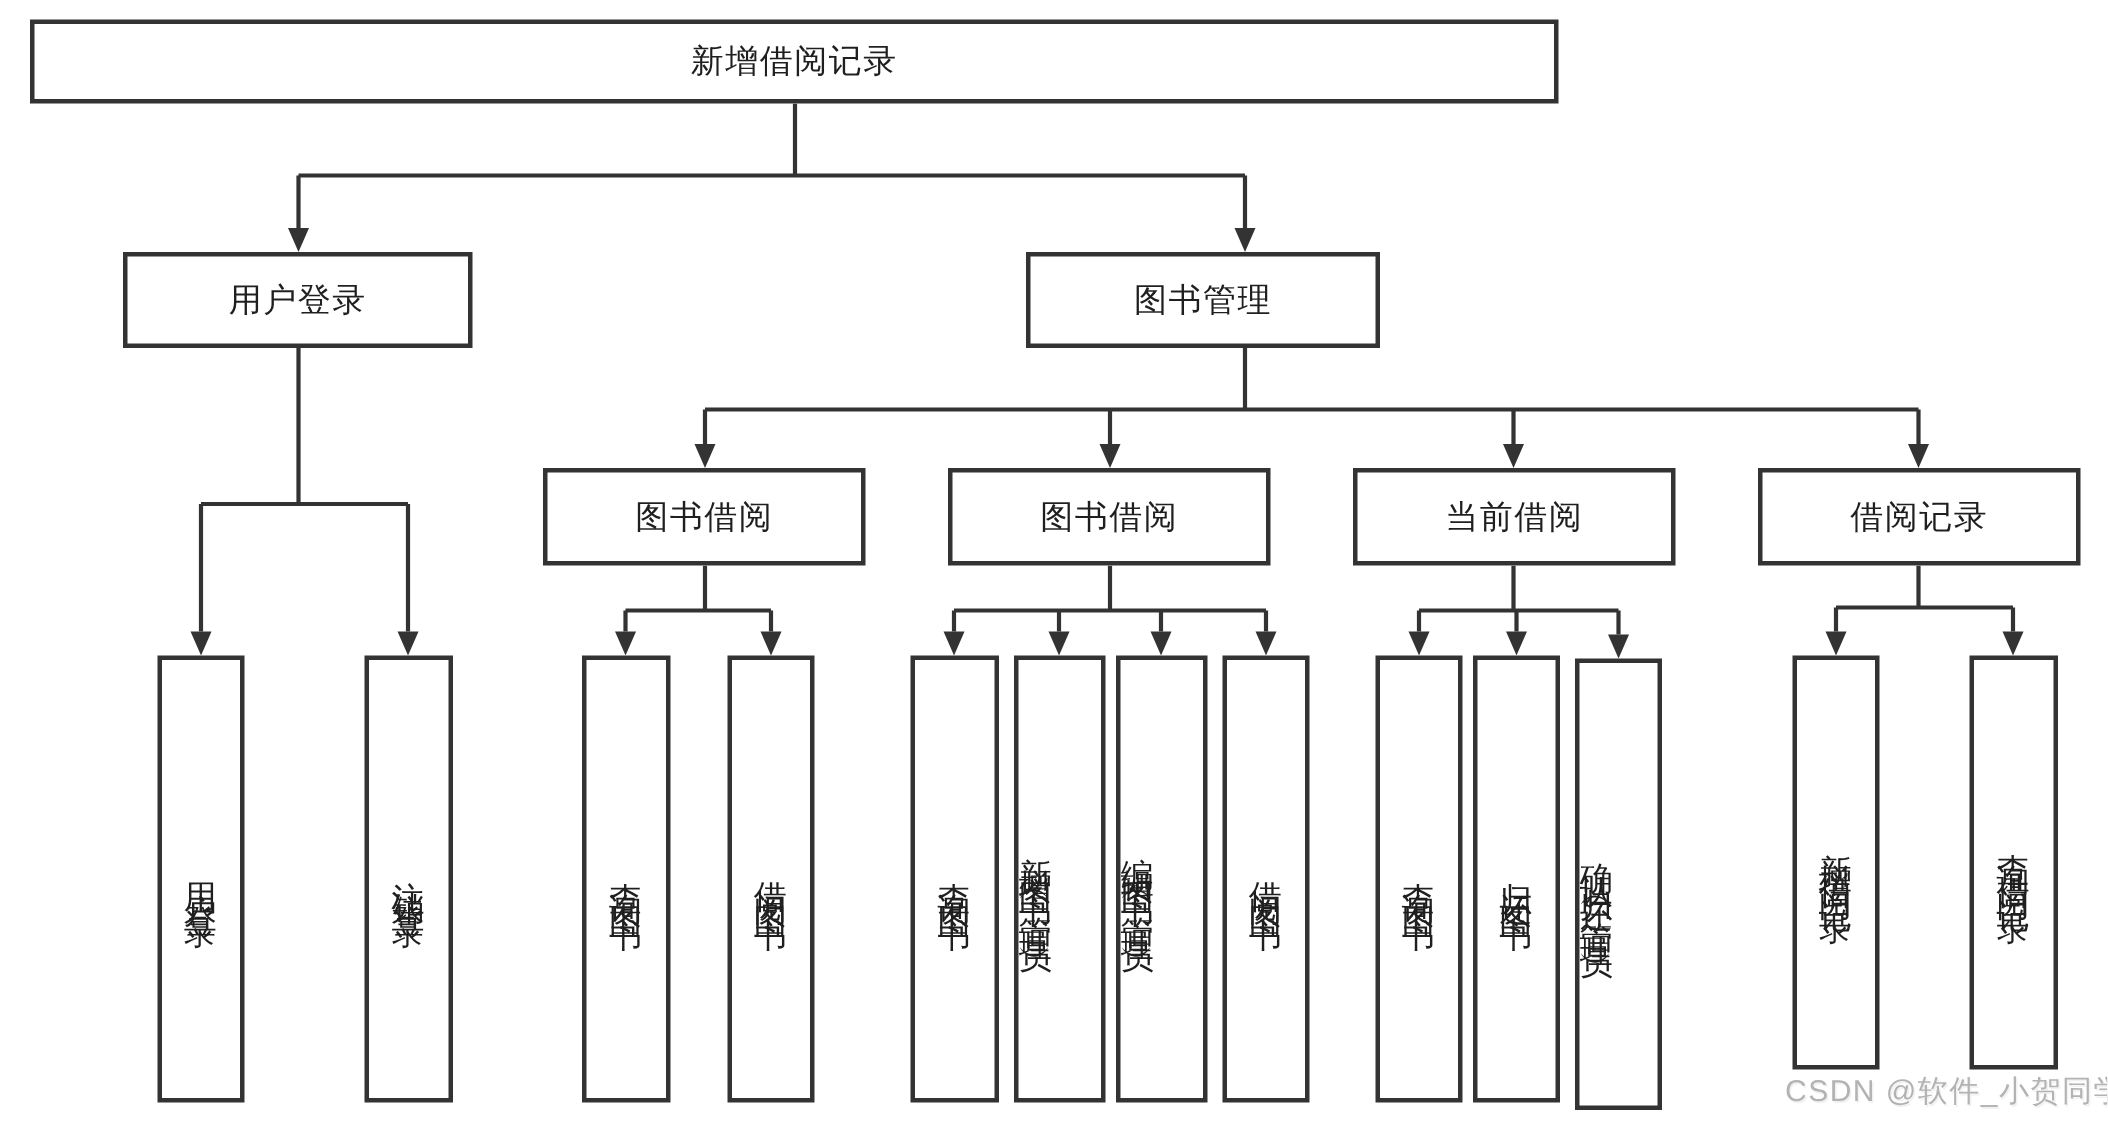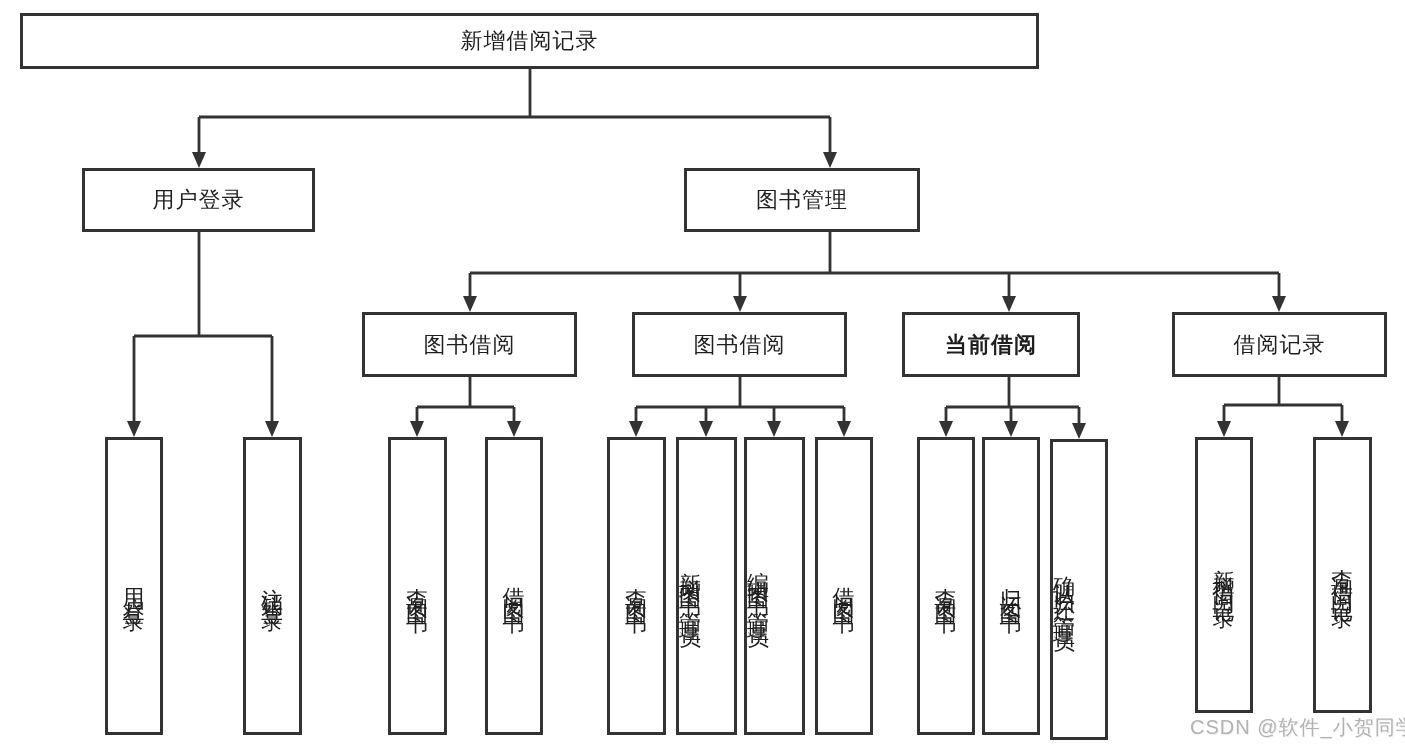--- a/index.html
+++ b/index.html
@@ -102,21 +102,21 @@
   <div class="hbox" style="left:684px;top:168px;width:236px;height:64px;">
     <span>图书管理</span>
   </div>
 
   <div class="hbox" style="left:362px;top:312px;width:215px;height:65px;">
     <span>图书借阅</span>
   </div>
   <div class="hbox" style="left:632px;top:312px;width:215px;height:65px;align-items:center;">
     <span>图书借阅</span>
   </div>
-  <div class="hbox" style="left:902px;top:312px;width:178px;height:65px;font-weight:bold;">
+  <div class="hbox" style="left:902px;top:312px;width:215px;height:65px;">
     <span>当前借阅</span>
   </div>
   <div class="hbox" style="left:1172px;top:312px;width:215px;height:65px;">
     <span>借阅记录</span>
   </div>
 
   <div class="vbox" style="left:105px;top:437px;width:58px;height:298px;">
     <span class="vtext">用户登录</span>
   </div>
   <div class="vbox" style="left:243px;top:437px;width:59px;height:298px;">

